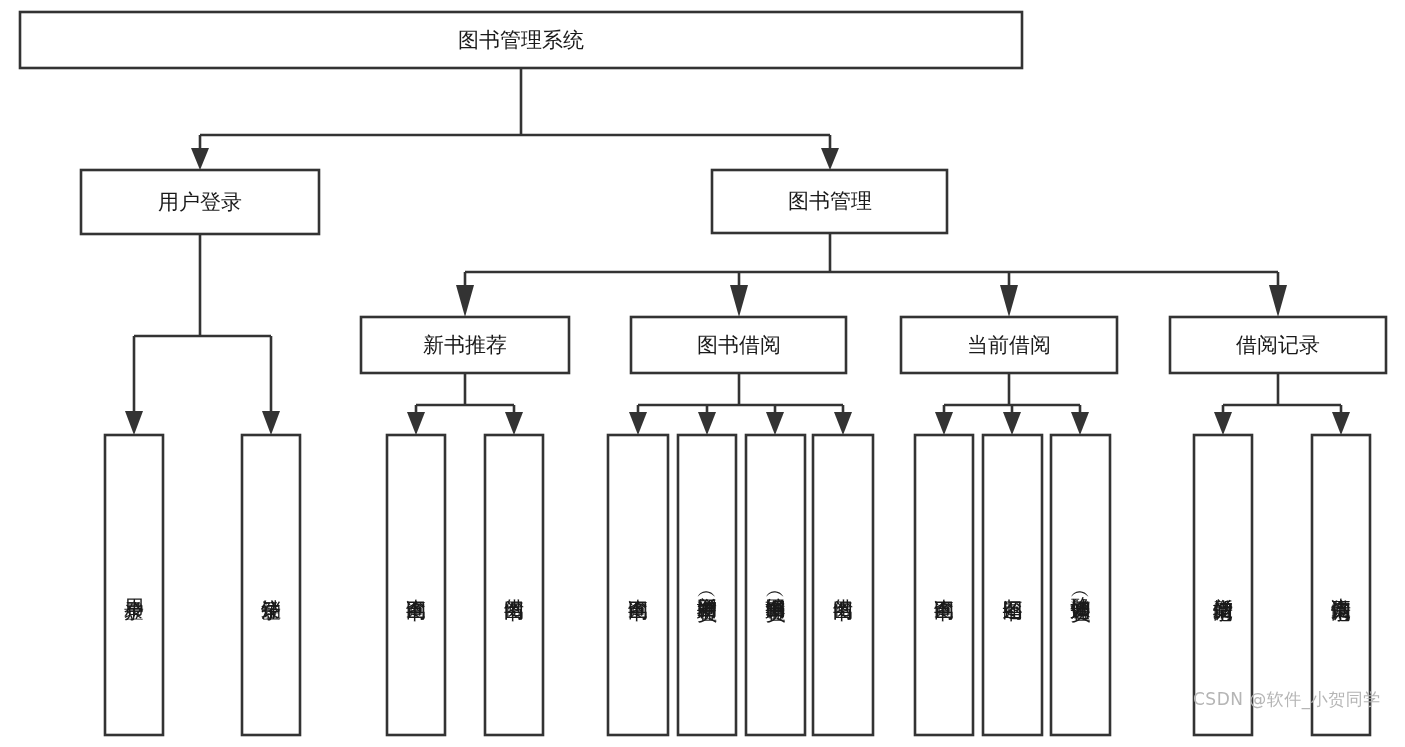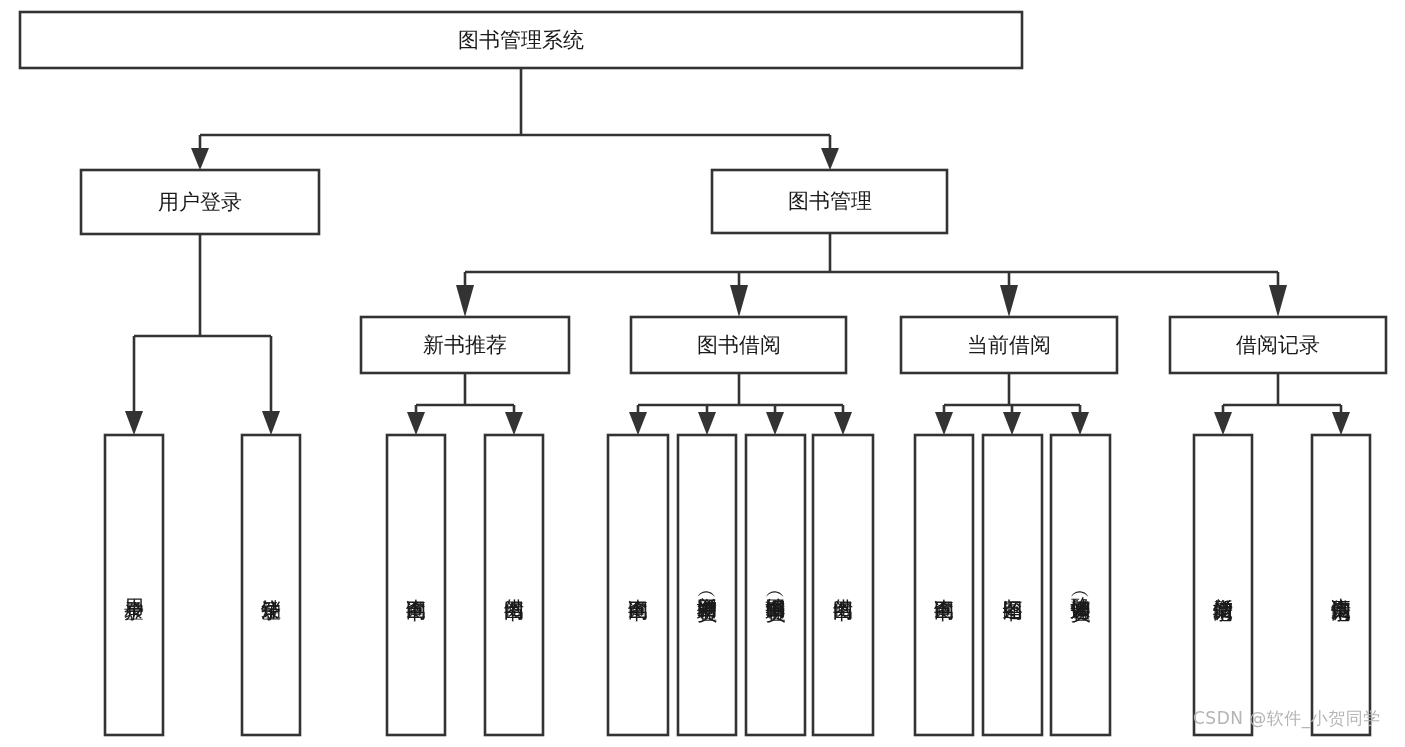--- a/index.html
+++ b/index.html
@@ -213,15 +213,15 @@
   <div class="vlabel" style="left:915px; top:435px; width:58px; height:300px;">查询图书</div>
 
   <div class="vlabel" style="left:983px; top:435px; width:59px; height:300px;">归还图书</div>
 
   <div class="vlabel" style="left:1051px; top:435px; width:59px; height:300px;">确认归还（管理员）</div>
 
   <div class="vlabel" style="left:1194px; top:435px; width:58px; height:300px;">新增借阅记录</div>
 
   <div class="vlabel" style="left:1312px; top:435px; width:58px; height:300px;">查询借阅记录</div>
 
-  <div class="watermark" style="left:1193px; top:707px;">CSDN @软件_小贺同学</div>
+  <div class="watermark" style="left:1193px; top:688px;">CSDN @软件_小贺同学</div>
 
 </div>
 
 </body></html>

